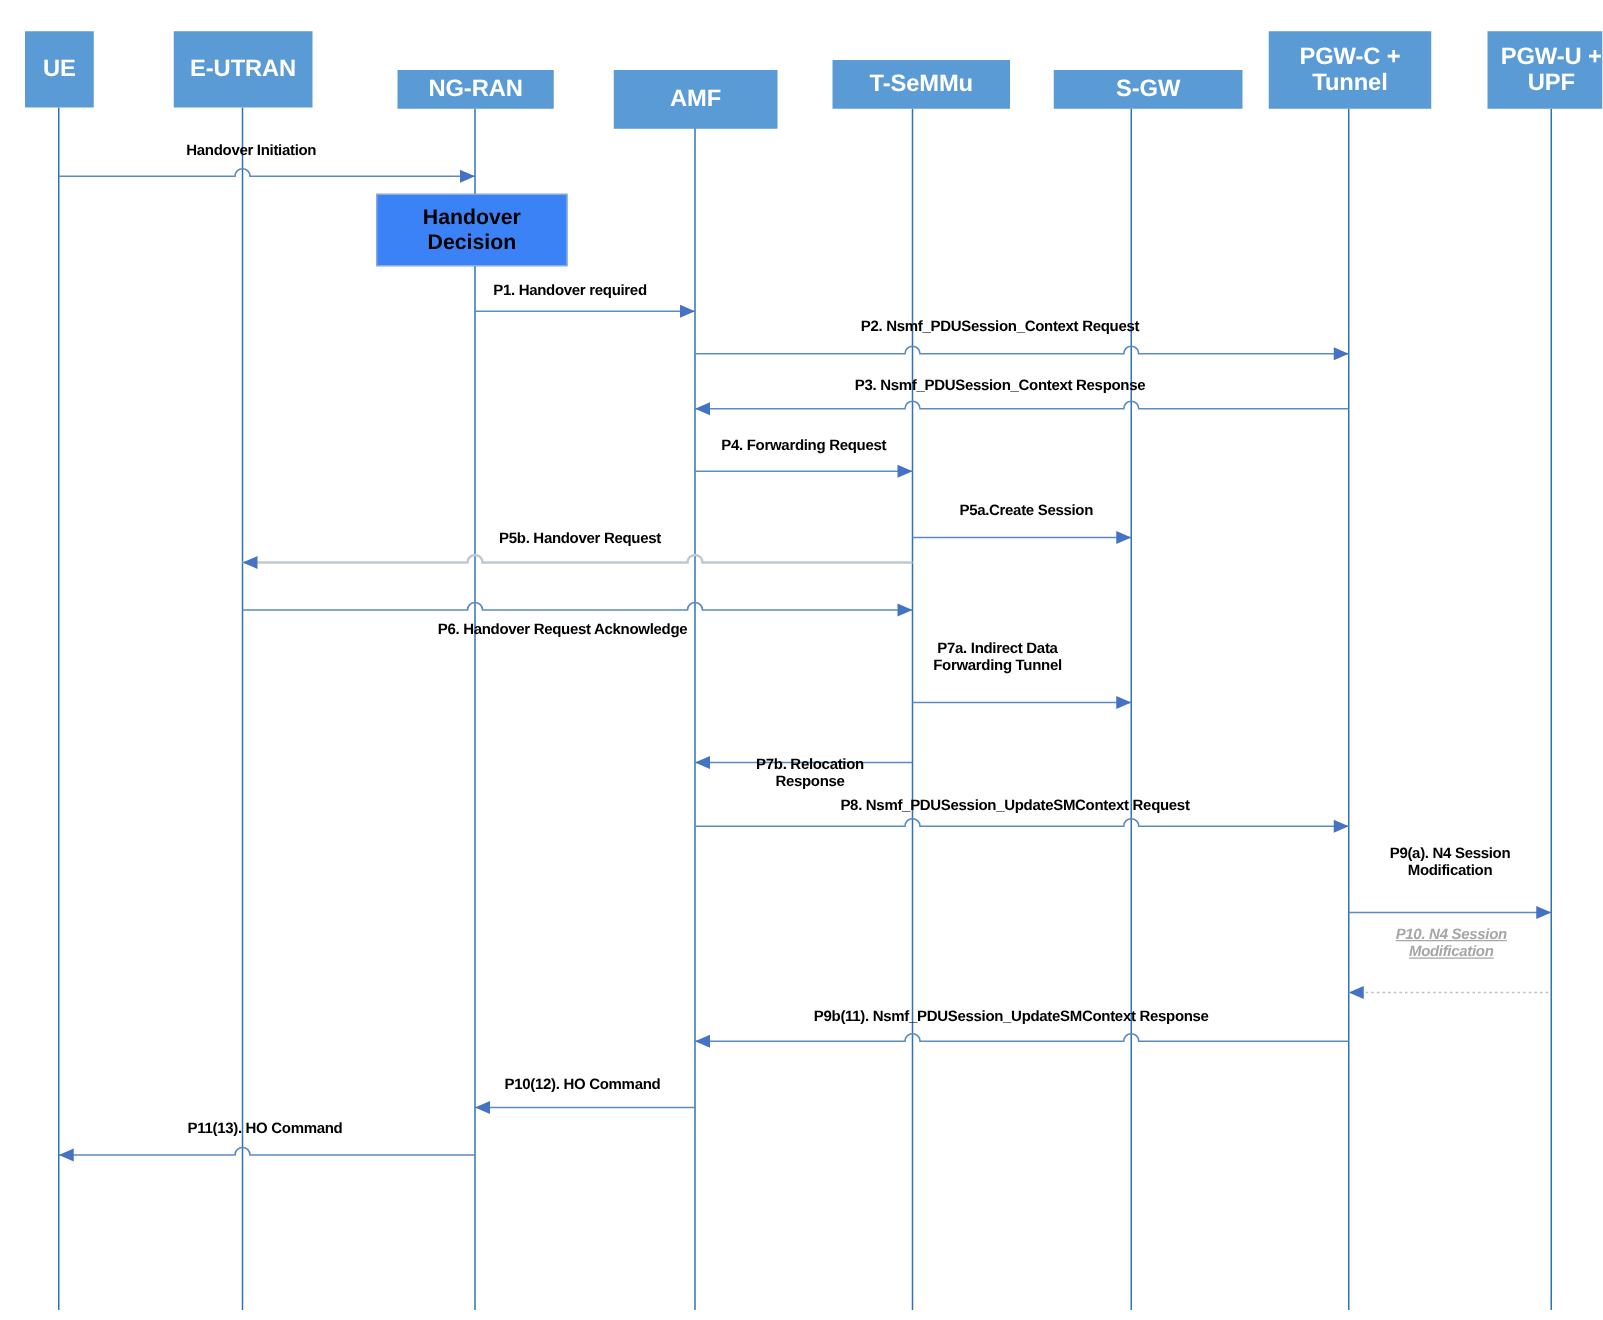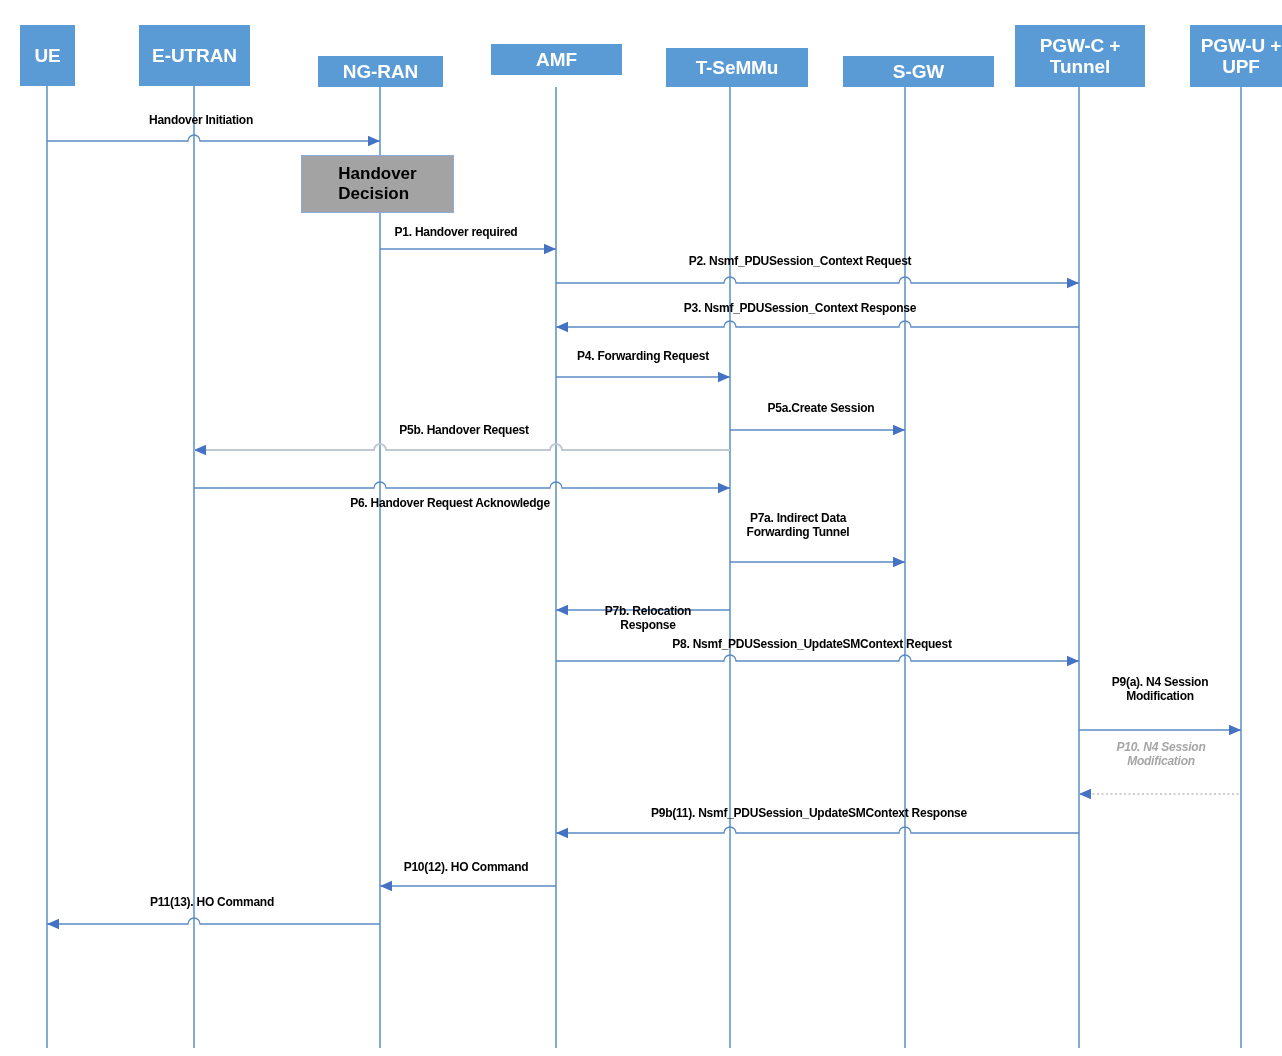--- a/index.html
+++ b/index.html
@@ -34,45 +34,46 @@
     display: flex;
     align-items: center;
     justify-content: center;
     text-align: center;
     line-height: 1.12;
     box-sizing: border-box;
     letter-spacing: -0.1px;
   }
   .note-box {
     position: absolute;
-    background: #a3a3a3;
+    background: #3b82f6;
     border: 1px solid #8EAADB;
     color: #000000;
     font-weight: bold;
     font-size: 17px;
     display: flex;
     align-items: center;
     justify-content: center;
-    text-align: left;
+    text-align: center;
     line-height: 1.18;
     box-sizing: border-box;
   }
   .msg-label {
     position: absolute;
     color: #000000;
     font-weight: bold;
     font-size: 12px;
     white-space: pre;
     text-align: center;
     line-height: 1.18;
     letter-spacing: -0.25px;
   }
   .msg-label.faded {
     color: #A6A6A6;
     font-style: italic;
+    text-decoration: underline;
   }
   .msg-label.center { transform: translateX(-50%); }
 </style>
 </head>
 <body>
 
 <div id="diagram-root">
   <svg id="svg-layer" viewBox="0 0 1282 1056" xmlns="http://www.w3.org/2000/svg">
     <defs>
       <marker id="ah" markerWidth="9" markerHeight="9" refX="8" refY="4.5" orient="auto" markerUnits="userSpaceOnUse">
@@ -130,21 +131,21 @@
   <div id="actor-layer">
       <div class="lifeline-box" style="left: 20px; top: 25px; width: 55px; height: 61px;">
         <span style="white-space: pre-line;">UE</span>
       </div>
       <div class="lifeline-box" style="left: 139px; top: 25px; width: 111px; height: 61px;">
         <span style="white-space: pre-line;">E-UTRAN</span>
       </div>
       <div class="lifeline-box" style="left: 318px; top: 56px; width: 125px; height: 31px;">
         <span style="white-space: pre-line;">NG-RAN</span>
       </div>
-      <div class="lifeline-box" style="left: 491px; top: 44px; width: 131px; height: 31px;">
+      <div class="lifeline-box" style="left: 491px; top: 56px; width: 131px; height: 47px;">
         <span style="white-space: pre-line;">AMF</span>
       </div>
       <div class="lifeline-box" style="left: 666px; top: 48px; width: 142px; height: 39px;">
         <span style="white-space: pre-line;">T-SeMMu</span>
       </div>
       <div class="lifeline-box" style="left: 843px; top: 56px; width: 151px; height: 31px;">
         <span style="white-space: pre-line;">S-GW</span>
       </div>
       <div class="lifeline-box" style="left: 1015px; top: 25px; width: 130px; height: 62px;">
         <span style="white-space: pre-line;">PGW-C +

